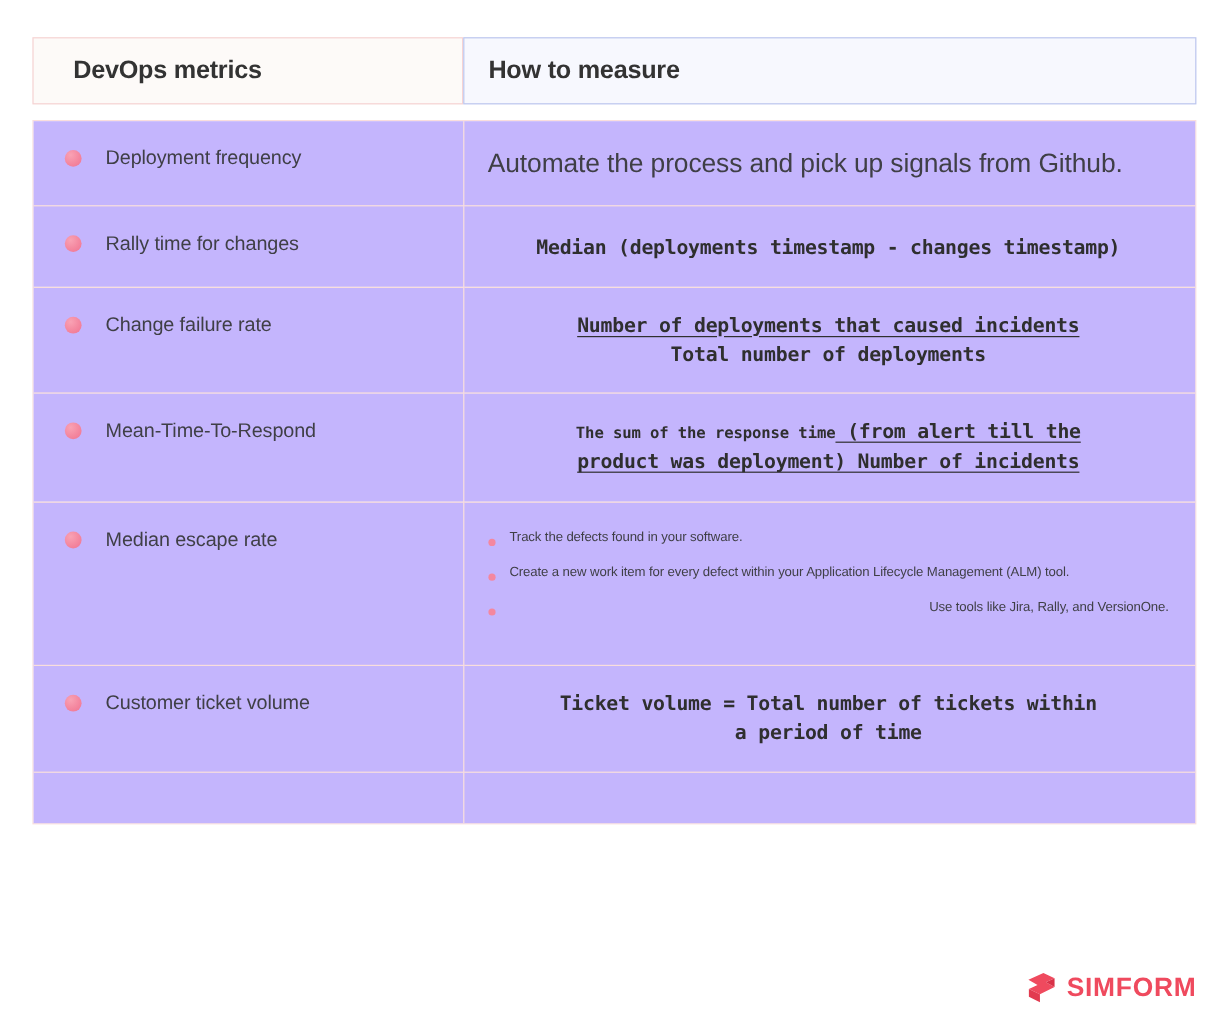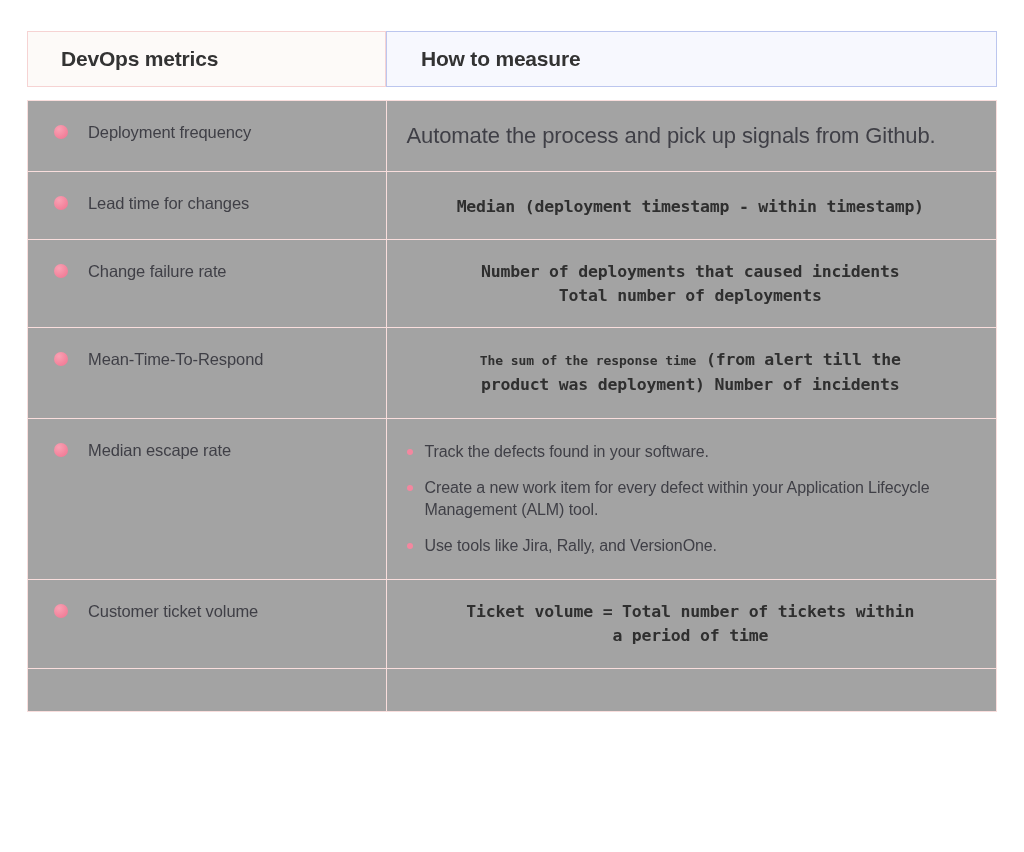--- a/index.html
+++ b/index.html
@@ -45,21 +45,21 @@
     box-sizing: border-box;
   }
   .head-metric {
     background: #fdfaf8;
     border: 1px solid #f6d3d3;
     padding-left: 33px;
   }
   .head-measure {
     background: #f7f8fe;
     border: 1px solid #bcc6ee;
-    padding-left: 34px;
+    padding-left: 20px;
   }
   .head-text {
     font-size: 21px;
     font-weight: bold;
     color: #333333;
     letter-spacing: -0.2px;
   }
 
   
   .body-wrap {
@@ -72,21 +72,21 @@
     background: #ffffff;
   }
   .data-table {
     width: 100%;
     border-collapse: collapse;
     table-layout: fixed;
   }
   .data-table td {
     border-bottom: 1px solid #f9dedd;
     vertical-align: top;
-    background: #a3a3a3;
+    background: #c4b5fd;
   }
   .data-table tr:last-child td { border-bottom: none; }
 
   .cell-metric {
     width: 358px;
     border-right: 1px solid #f9dedd;
     padding: 0;
   }
   .cell-measure {
     padding: 0;
@@ -130,20 +130,21 @@
     color: #2f2f2f;
     text-align: center;
     font-size: 16.5px;
     line-height: 1.45;
     letter-spacing: -0.2px;
   }
   .formula.single {
     padding-top: 3px;
   }
   .formula .numer {
+    text-decoration: underline;
     text-underline-offset: 3px;
   }
   .formula .denom { display: block; }
   .formula .line { display: block; }
 
   .formula.inline-frac {
     line-height: 1.5;
   }
   .formula .small {
     font-size: 13px;
@@ -152,27 +153,27 @@
 
   
   .blist {
     margin: 0;
     padding: 0;
     list-style: none;
   }
   .blist li {
     position: relative;
     padding-left: 18px;
-    font-size: 16px;
+    font-size: 11px;
     color: #3f3f46;
     line-height: 1.38;
     margin-bottom: 14px;
     letter-spacing: -0.1px;
   }
-  .blist li:last-child { margin-bottom: 0; }
+  .blist li:last-child { margin-bottom: 18px; text-align: right; }
   .blist li::before {
     content: "";
     position: absolute;
     left: 0;
     top: 8px;
     width: 6px;
     height: 6px;
     border-radius: 50%;
     background: #f4879f;
   }
@@ -235,27 +236,27 @@
             <div class="measure-inner">
               <div class="plain-text">Automate the process and pick up signals from Github.</div>
             </div>
           </td>
         </tr>
 
         <tr>
           <td class="cell-metric">
             <div class="metric-inner">
               <span class="bullet"></span>
-              <span class="metric-label">Lead time for changes</span>
+              <span class="metric-label">Rally time for changes</span>
             </div>
           </td>
           <td class="cell-measure">
             <div class="measure-inner">
               <div class="formula single">
-                <span class="line">Median (deployment timestamp - within timestamp)</span>
+                <span class="line">Median (deployments timestamp - changes timestamp)</span>
               </div>
             </div>
           </td>
         </tr>
 
         <tr>
           <td class="cell-metric">
             <div class="metric-inner">
               <span class="bullet"></span>
               <span class="metric-label">Change failure rate</span>
@@ -336,14 +337,22 @@
             <div class="measure-inner">
               
             </div>
           </td>
         </tr>
 
       </tbody>
     </table>
   </div>
 
+  <div class="logo">
+    <svg class="logo-mark" width="28" height="26" viewBox="0 0 28 26">
+      <path d="M3 6.5 L15.5 0.8 L24.8 5.2 L17.5 8.6 L24.8 12.6 L12.6 18.6 L3.4 14.2 L10.6 10.8 Z" fill="#ef4a5e"></path>
+      <path d="M12.6 18.6 L12.6 25.2 L3.4 20.6 L3.4 14.2 Z" fill="#e23b50"></path>
+      <path d="M17.5 8.6 L24.8 5.2 L24.8 12.6 Z" fill="#d83248"></path>
+    </svg>
+    <span class="logo-text">SIMFORM</span>
+  </div>
 
 </div>
 
 </body></html>

